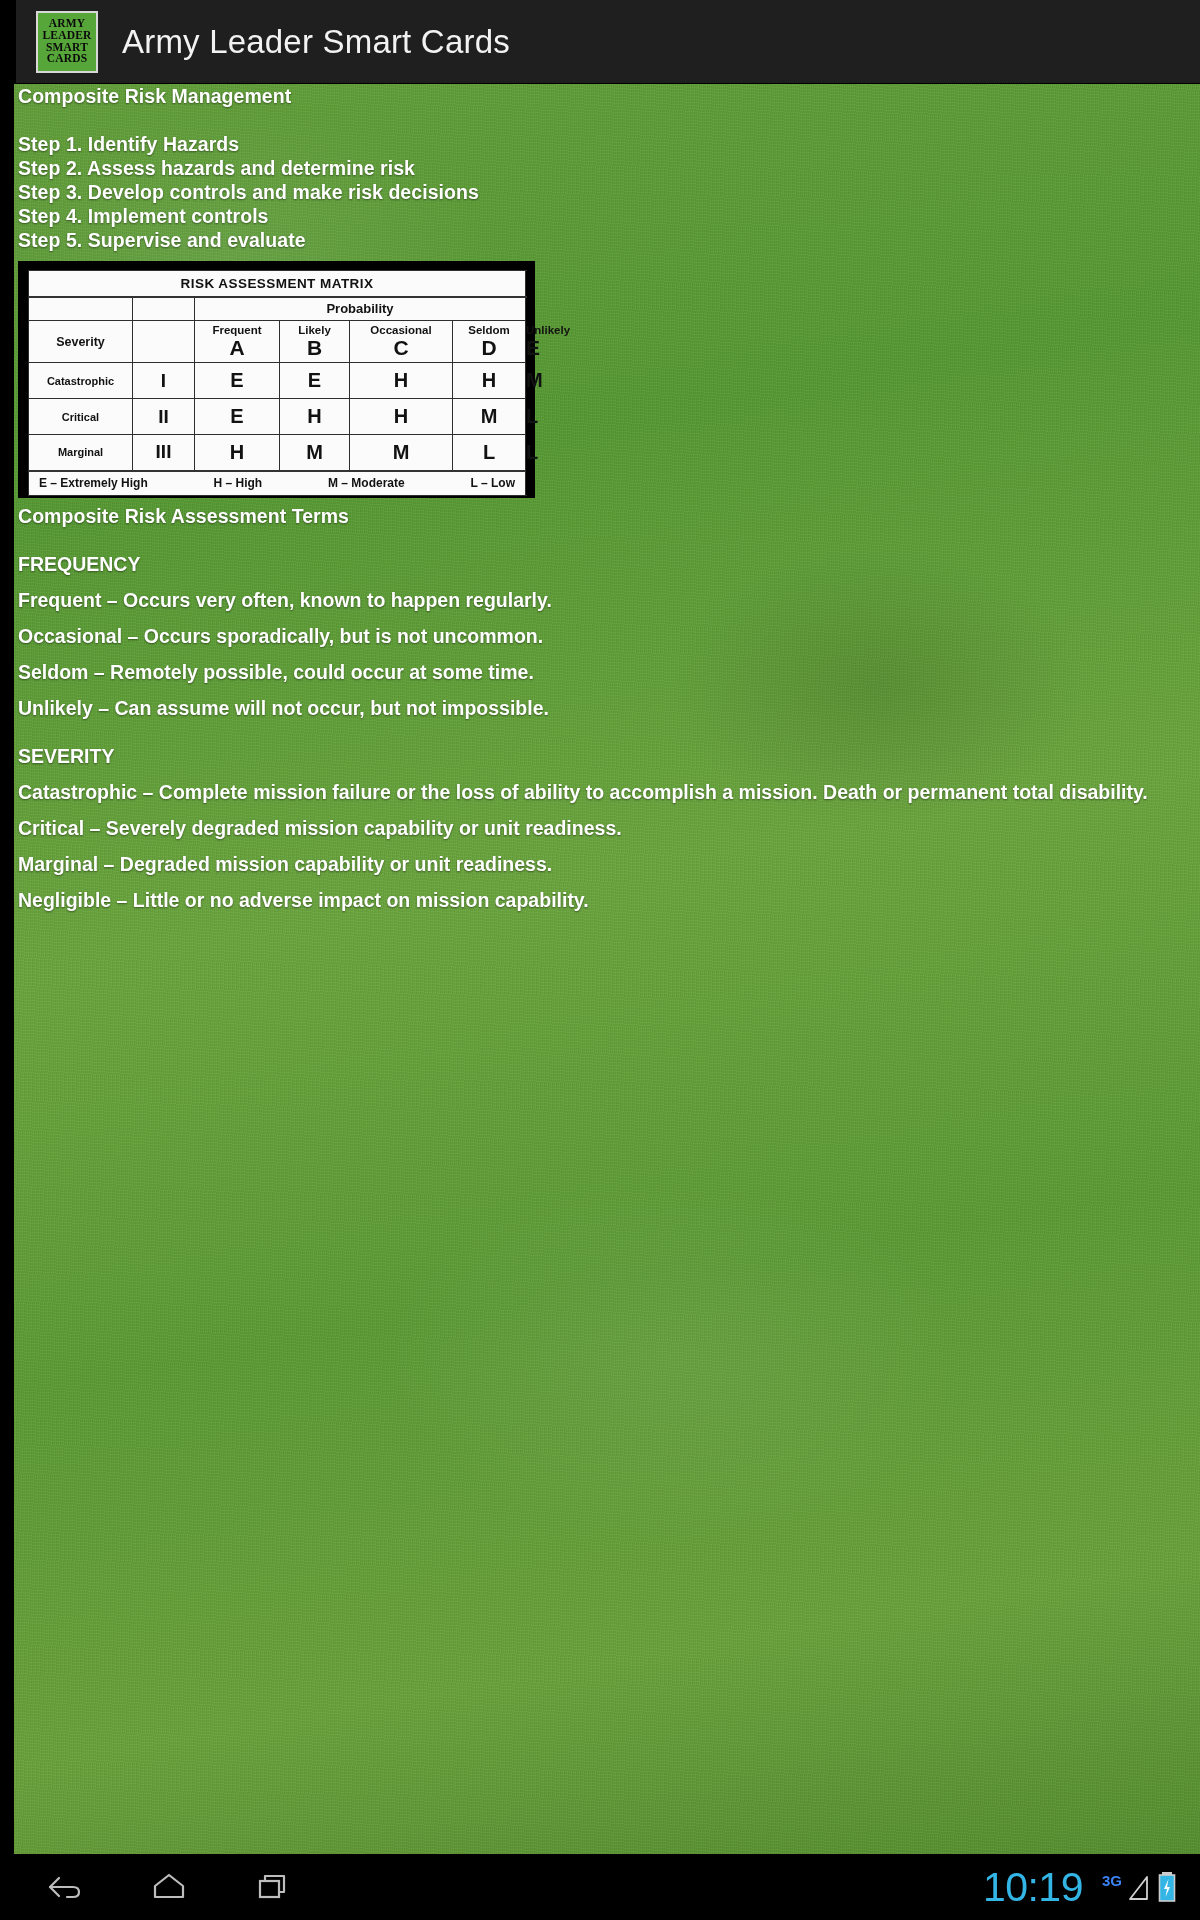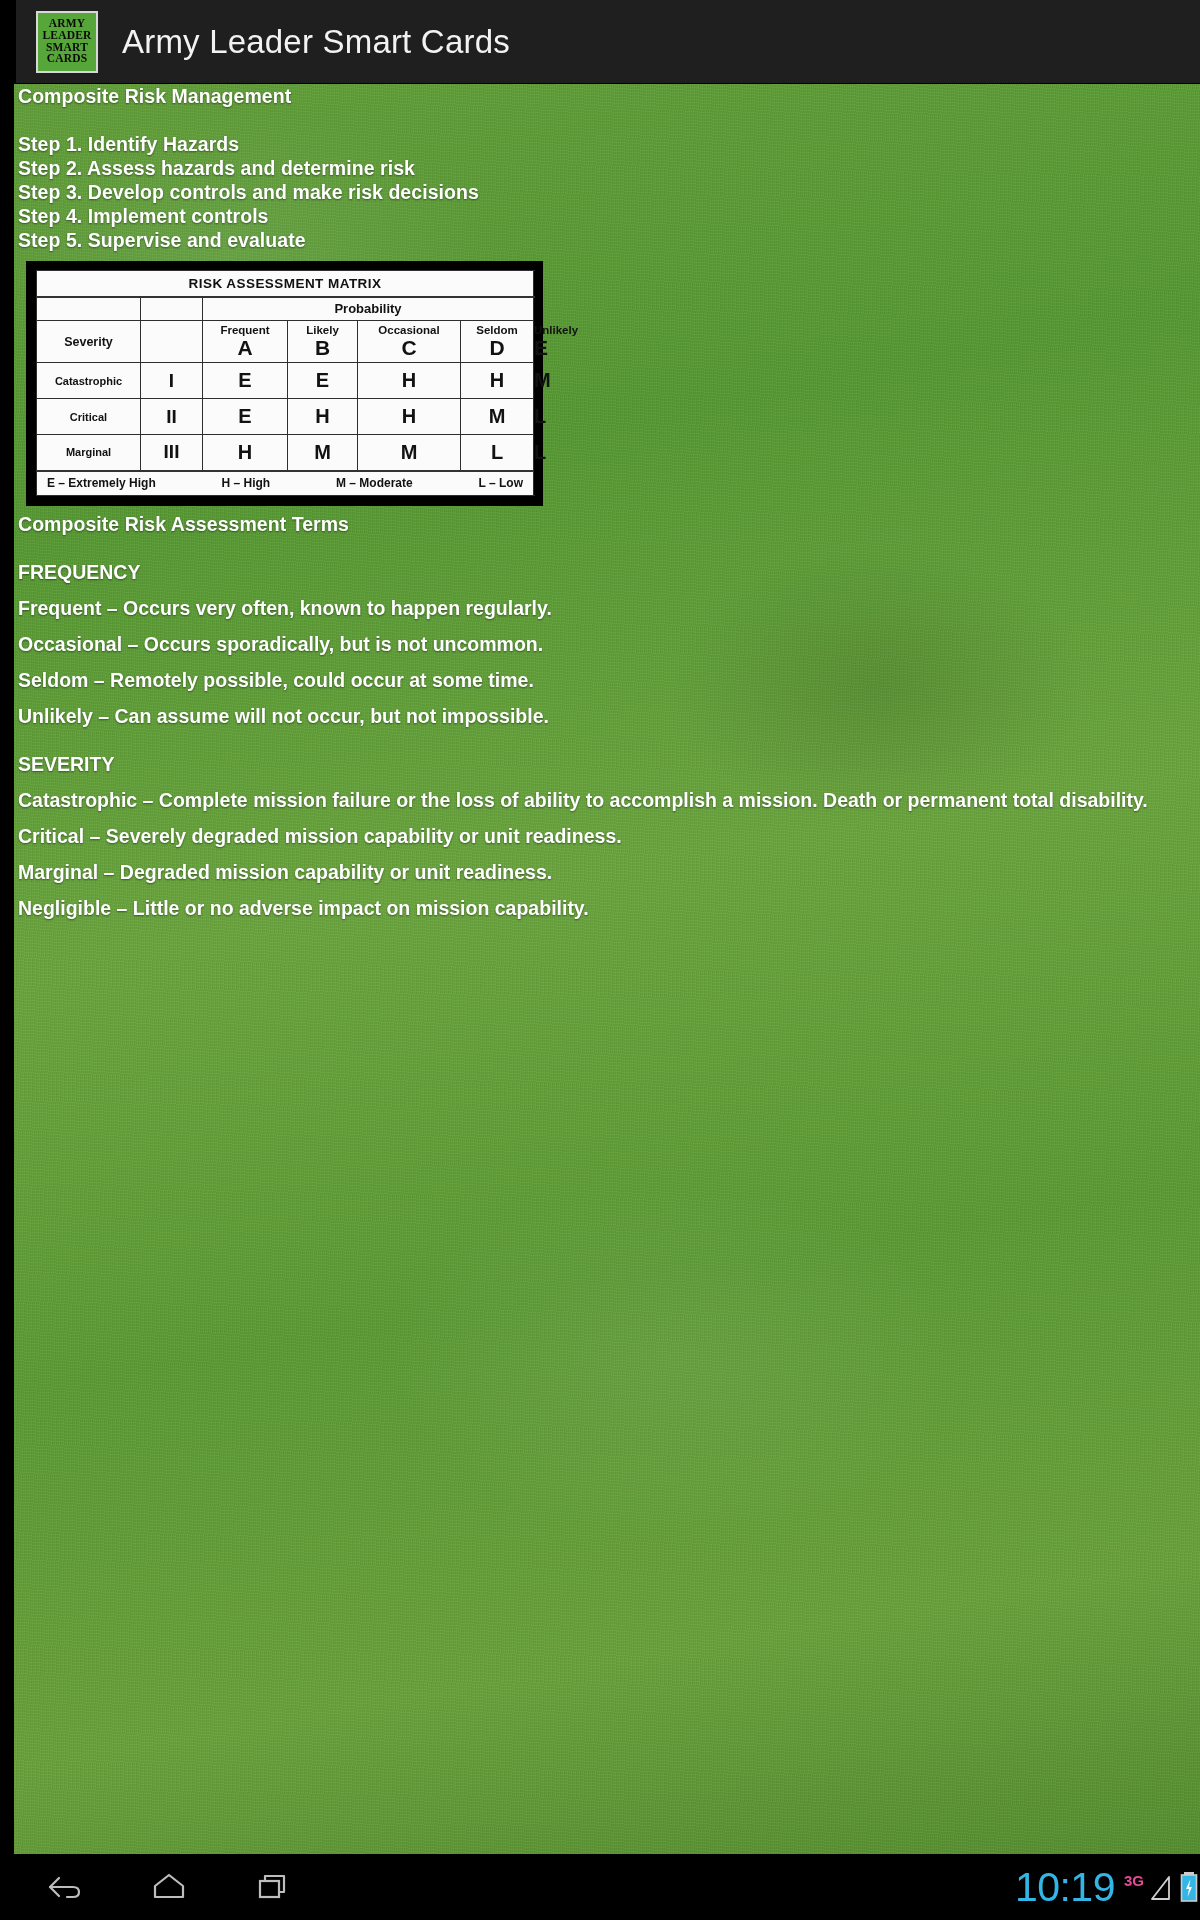--- a/index.html
+++ b/index.html
@@ -92,22 +92,22 @@
     line-height:24px;
     margin-top:12px;
     white-space:nowrap;
   }
   .heading-term { margin-top:24px; }
 
   
   .matrix-frame {
     width:517px;
     background:#000;
-    padding:9px 10px 10px 10px;
-    margin:9px 0 6px 8px;
+    padding:9px 10px 2px 10px;
+    margin:9px 0 6px 0;
   }
   .matrix {
     width:100%;
     border-collapse:collapse;
     background:#fcfcfc;
     font-family:"Liberation Sans", sans-serif;
     table-layout:fixed;
   }
   .matrix td, .matrix th {
     border:1px solid #2e2e2e;
@@ -174,36 +174,37 @@
     background:#000;
     display:flex;
     align-items:center;
   }
   .navbtns { display:flex; align-items:center; gap:58px; padding-left:42px; }
   .navbtn { width:46px; height:46px; display:flex; align-items:center; justify-content:center; }
   .sysinfo {
     margin-left:auto;
     display:flex;
     align-items:center;
+    padding-right:22px;
     gap:4px;
   }
   .clock {
     color:#33b5e5;
     font-size:41px;
     font-weight:300;
     letter-spacing:-0.5px;
     line-height:1;
   }
   .netlabel {
-    color:#ec4899;
+    color:#3b82f6;
     font-size:15px;
     font-weight:bold;
     align-self:flex-start;
     margin-top:5px;
-    margin-left:5px;
+    margin-left:15px;
   }
 </style>
 </head>
 <body>
 
 <div class="device">
 
   <div class="appbar">
     <div class="applogo">
       <span>ARMY</span>

